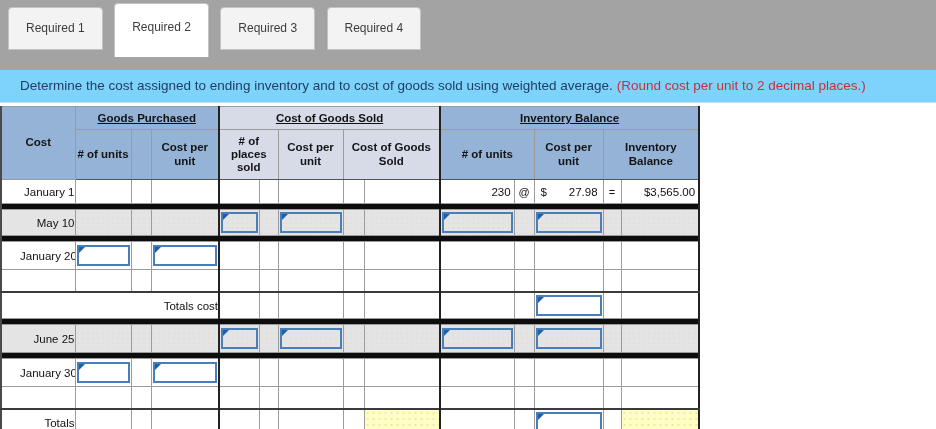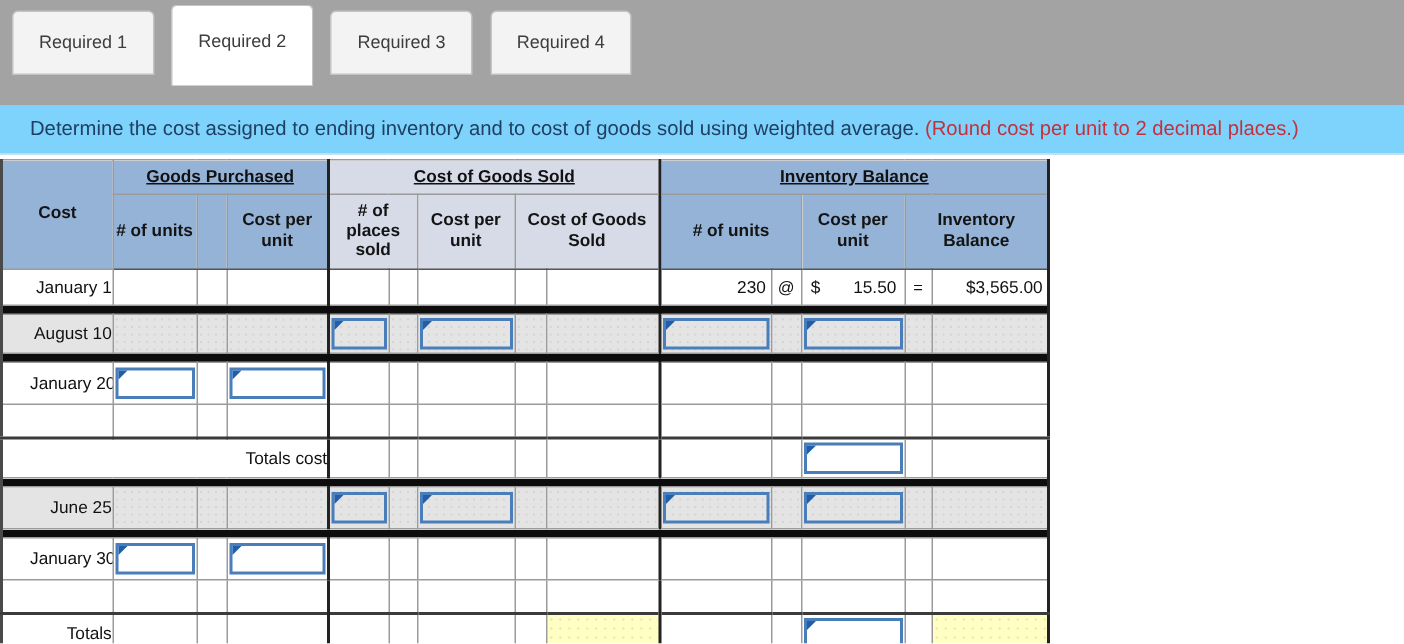--- a/index.html
+++ b/index.html
@@ -153,33 +153,33 @@
         <td class="gs"></td>
             <td></td>
             <td></td>
             <td></td>
             <td></td>
         <td class="gs num">230</td>
         <td class="sym">@</td>
         <td class="money">
           <div class="money-in">
             <span>$</span>
-            <span>15.50</span>
+            <span>27.98</span>
           </div>
         </td>
         <td class="sym">=</td>
         <td class="num">$3,565.00</td>
       </tr>
 
       <tr class="sep">
             <td colspan="14"></td>
           </tr>
 
       <tr class="r grey">
-        <td class="lbl">August 10</td>
+        <td class="lbl">May 10</td>
         <td></td>
             <td></td>
             <td></td>
         <td class="gs pad">
               <div class="inp"></div>
             </td>
         <td></td>
         <td class="pad">
               <div class="inp"></div>
             </td>

